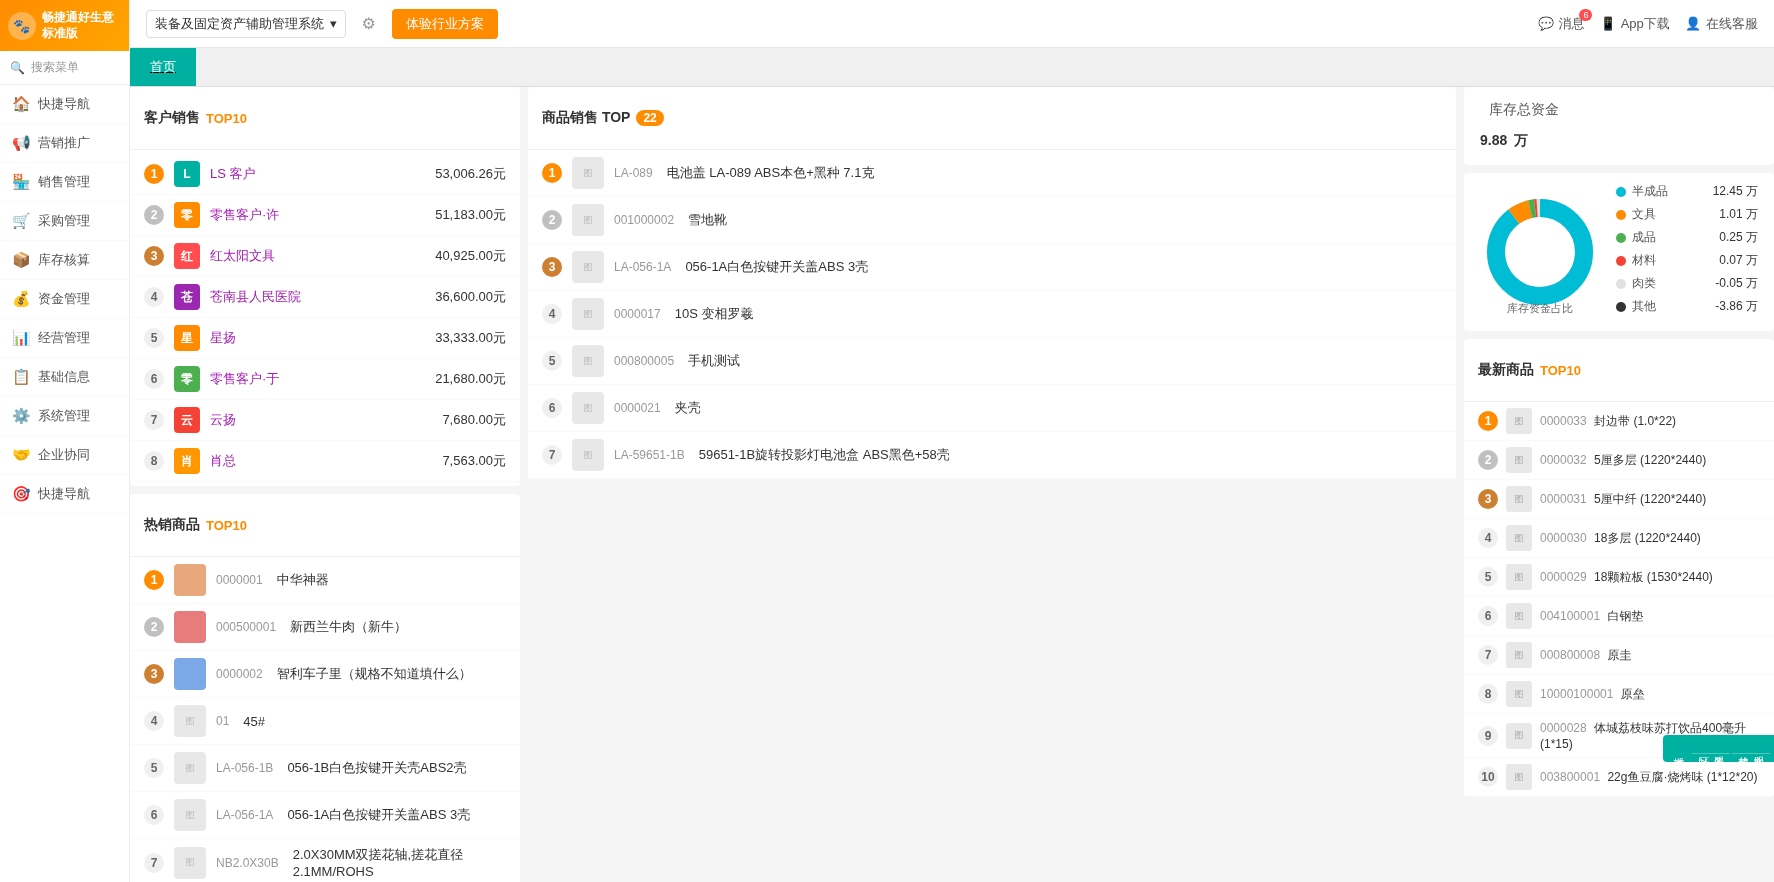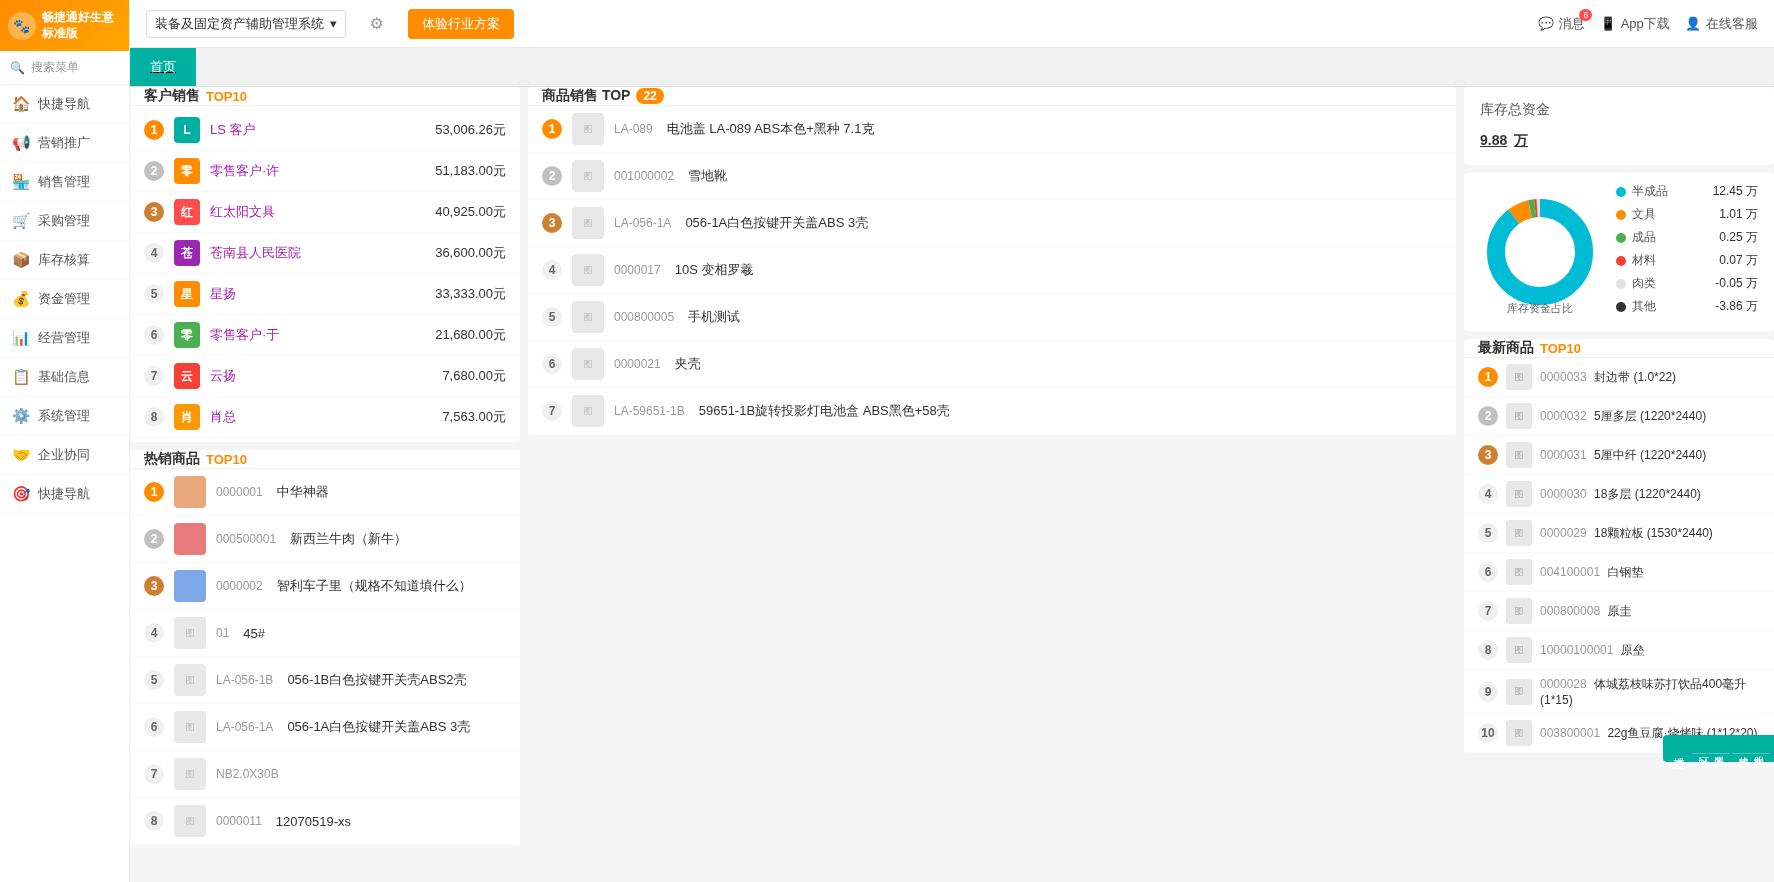--- a/index.html
+++ b/index.html
@@ -61,21 +61,21 @@
     }
 
     
     .topbar {
       background: #fff;
       border-bottom: 1px solid #e8e8e8;
       padding: 0 16px;
       height: 48px;
       display: flex;
       align-items: center;
-      gap: 24px;
+      gap: 16px;
       flex-shrink: 0;
     }
     .topbar-system-selector {
       display: flex; align-items: center; gap: 6px;
       font-size: 13px; color: #333;
       cursor: pointer; padding: 4px 8px;
       border: 1px solid #ddd; border-radius: 4px;
     }
     .topbar-settings-icon { color: #999; cursor: pointer; font-size: 16px; }
     .topbar-trial-btn {
@@ -149,21 +149,21 @@
     }
 
     
     .card {
       background: #fff;
       border-radius: 4px;
       margin-bottom: 8px;
       overflow: hidden;
     }
     .card-header {
-      padding: 0 14px;
+      padding: 22px 14px;
       font-size: 14px;
       font-weight: bold;
       color: #333;
       border-bottom: 1px solid #f0f0f0;
       display: flex; align-items: center; gap: 6px;
     }
     .card-header .top10-label {
       color: #ff8c00; font-size: 13px; font-weight: bold;
     }
 
@@ -213,23 +213,23 @@
       overflow: hidden;
     }
     .product-code { font-size: 12px; color: #999; margin-right: 4px; }
     .product-name { font-size: 13px; color: #333; }
 
     
     .inventory-card {
       background: #fff; border-radius: 4px;
       margin-bottom: 8px; padding: 14px 16px;
     }
-    .inventory-title { font-size: 14px; color: #555; margin-bottom: 4px; }
+    .inventory-title { font-size: 14px; color: #555; margin-bottom: 4px; margin-left: 9px; }
     .inventory-amount { font-size: 24px; font-weight: bold; color: #333; }
-    .inventory-amount span { font-size: 14px; color: #333; text-decoration: underline; }
+    .inventory-amount span { font-size: 14px; color: #333; }
 
     
     .chart-container {
       display: flex; align-items: center;
       padding: 10px 16px;
       gap: 16px;
     }
     .donut-wrap { position: relative; width: 120px; height: 120px; flex-shrink: 0; }
     .donut-wrap svg { width: 120px; height: 120px; }
     .donut-label {
@@ -495,20 +495,21 @@
               </div>
     <span class="product-code">LA-056-1A</span>
     <span class="product-name">056-1A白色按键开关盖ABS 3壳</span>
   </div>
             <div class="product-item">
     <div class="rank-num normal">7</div>
     <div class="product-thumb">
                 <span style="font-size:9px;color:#bbb;">图</span>
               </div>
     <span class="product-code">NB2.0X30B</span>
+    <span class="product-name">2.0X30MM双搓花轴,搓花直径2.1MM/ROHS</span>
   </div>
             <div class="product-item">
     <div class="rank-num normal">8</div>
     <div class="product-thumb">
                 <span style="font-size:9px;color:#bbb;">图</span>
               </div>
     <span class="product-code">0000011</span>
     <span class="product-name">12070519-xs</span>
   </div>
           </div>

